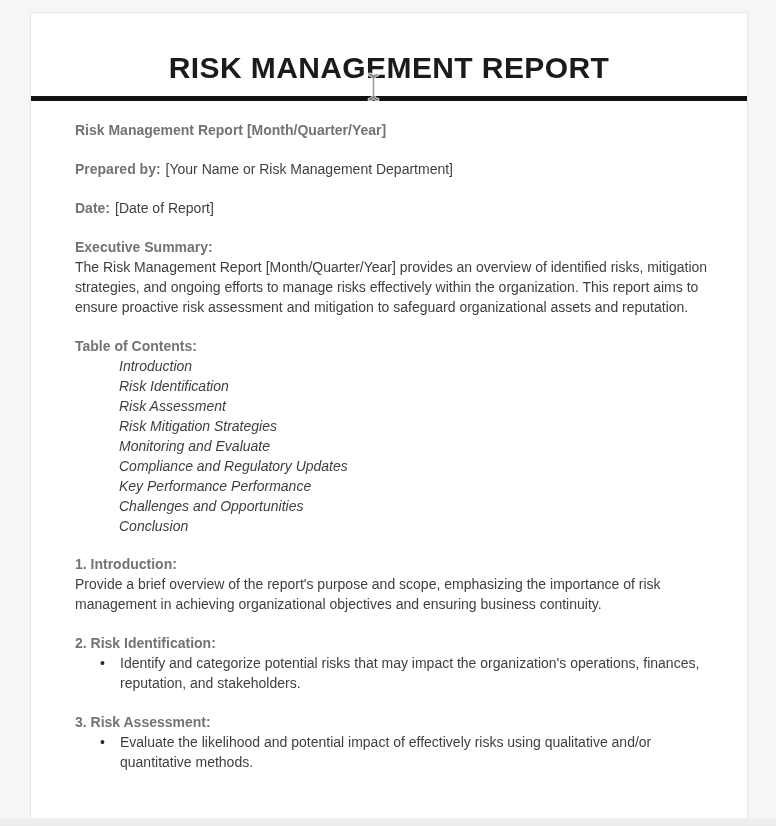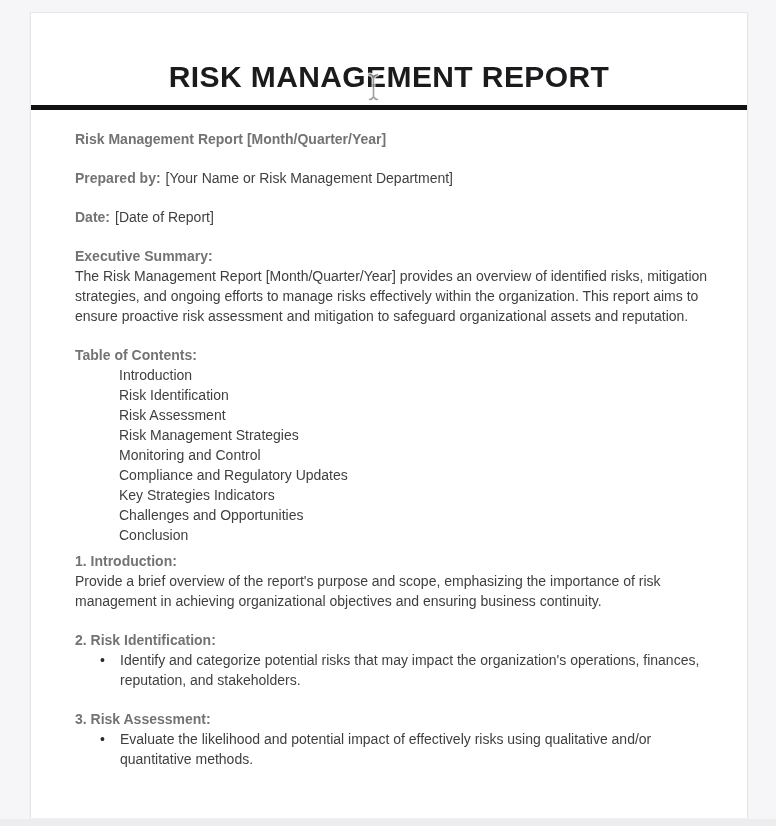--- a/index.html
+++ b/index.html
@@ -14,21 +14,21 @@
   .page {
     position: absolute;
     left: 30px; top: 12px;
     width: 718px; height: 806px;
     background: #ffffff;
     border: 1px solid #e6e6e9;
     border-bottom: none;
     box-shadow: 0 1px 2px rgba(0,0,0,0.04);
   }
   .doc-title {
-    margin: 9px;
+    margin: 0;
     padding-top: 38px;
     text-align: center;
     font-size: 30px;
     line-height: 34px;
     font-weight: 700;
     letter-spacing: 0.4px;
     color: #1b1b1d;
   }
   .divider {
     height: 5px;
@@ -40,22 +40,23 @@
     font-size: 14px;
     line-height: 20px;
     color: #3f3f42;
   }
   .content p { margin: 0 0 19px; }
   .content p.label-only { margin-bottom: 0; }
   .bold { font-weight: 700; color: #737373; }
   .inline-value { margin-left: 5px; margin-top: 40px; }
   ul.toc-list {
     list-style: none;
-    margin: 0 0 6px;
+    margin: 0 0 18px;
     padding: 0;
+    font-style: italic;
   }
   ul.toc-list li {
     padding-left: 44px;
     line-height: 20px;
   }
   ul.bullet-list {
     list-style: none;
     margin: 0 0 19px;
     padding: 0;
   }
@@ -103,24 +104,24 @@
     <p><span class="bold">Date:</span><span class="inline-value">[Date of Report]</span></p>
 
     <p class="bold label-only">Executive Summary:</p>
     <p>The Risk Management Report [Month/Quarter/Year] provides an overview of identified risks, mitigation strategies, and ongoing efforts to manage risks effectively within the organization. This report aims to ensure proactive risk assessment and mitigation to safeguard organizational assets and reputation.</p>
 
     <p class="bold label-only">Table of Contents:</p>
     <ul class="toc-list">
       <li>Introduction</li>
       <li>Risk Identification</li>
       <li>Risk Assessment</li>
-      <li>Risk Management Strategies</li>
-      <li>Monitoring and Control</li>
+      <li>Risk Mitigation Strategies</li>
+      <li>Monitoring and Evaluate</li>
       <li>Compliance and Regulatory Updates</li>
-      <li>Key Strategies Indicators</li>
+      <li>Key Performance Performance</li>
       <li>Challenges and Opportunities</li>
       <li>Conclusion</li>
     </ul>
 
     <p class="bold label-only">1. Introduction:</p>
     <p>Provide a brief overview of the report's purpose and scope, emphasizing the importance of risk management in achieving organizational objectives and ensuring business continuity.</p>
 
     <p class="bold label-only">2. Risk Identification:</p>
     <ul class="bullet-list">
       <li>Identify and categorize potential risks that may impact the organization's operations, finances, reputation, and stakeholders.</li>

